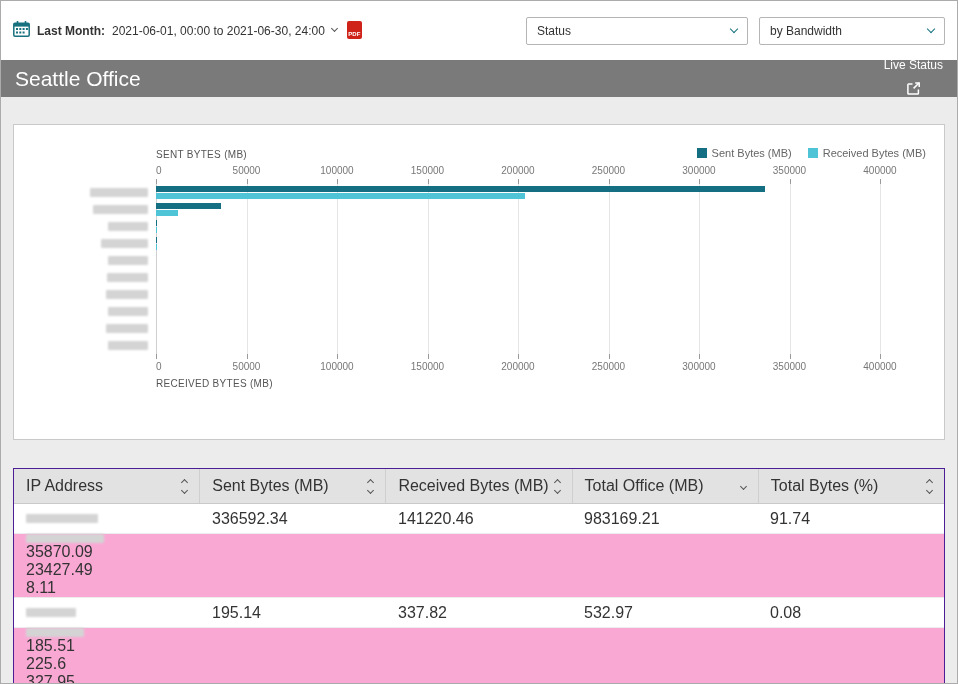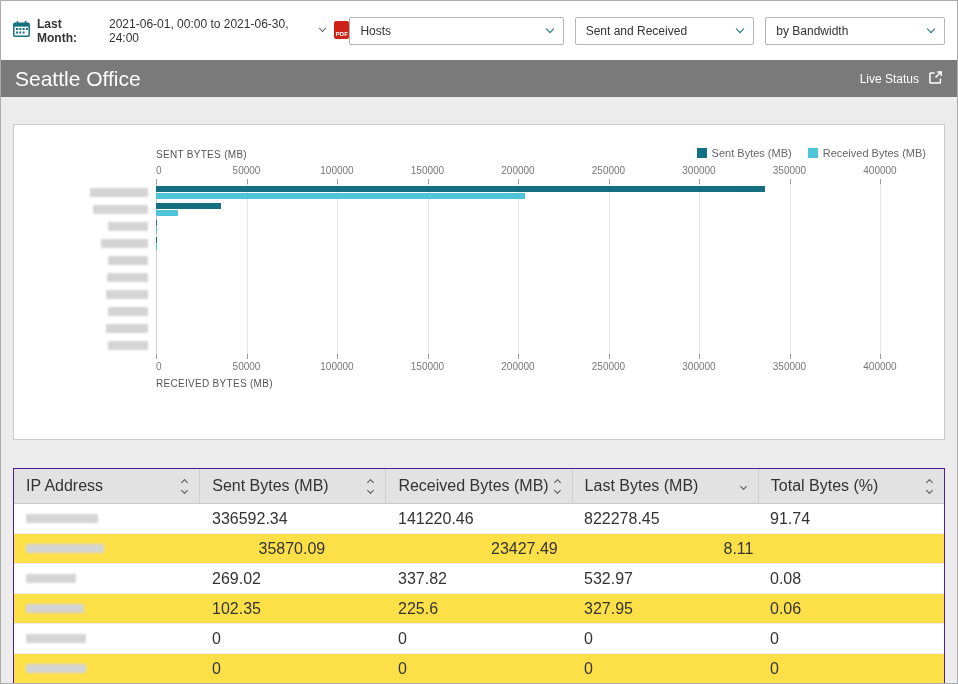--- a/index.html
+++ b/index.html
@@ -15,21 +15,21 @@
   .chev.dark{border-color:#555;width:5px;height:5px;}
   .pdf-btn{margin-left:10px;cursor:pointer;}
   .pdf-ic{display:inline-flex;align-items:flex-end;justify-content:center;width:15px;height:18px;background:#cf2218;border-radius:2px;color:#fff;font-size:6px;font-weight:bold;padding-bottom:2px;}
   .dropdown{width:186px;height:28px;border:1px solid #b5b5b5;border-radius:2px;background:#fff;display:flex;align-items:center;justify-content:space-between;padding:0 10px;font-size:12px;color:#333;cursor:pointer;}
   .dropdown.first{margin-left:auto;width:222px;}
   .dropdown + .dropdown{margin-left:11px;}
 
   
   .page-header{height:37px;background:#7a7a7a;display:flex;align-items:center;padding:0 14px;}
   .title{color:#fff;font-size:21px;font-weight:400;}
-  .live{margin-left:auto;display:flex;align-items:center;gap:9px;color:#fff;font-size:12px;cursor:pointer;}
+  .live{margin-left:auto;display:flex;align-items:center;gap:9px;color:#fff;font-size:12px;cursor:pointer;flex-direction:column;}
 
   
   .panel{margin:27px 12px 0;height:316px;background:#fff;border:1px solid #c9c9c9;position:relative;padding-top:24px;}
   .legend{position:absolute;top:22px;right:18px;display:flex;gap:16px;font-size:11px;color:#666;align-items:center;}
   .litem{display:flex;align-items:center;}
   .sw{display:inline-block;width:10px;height:10px;margin-right:5px;}
   .sw.sent{background:var(--sent);}
   .sw.recv{background:var(--recv);}
 
   .chart-grid{display:flex;padding-right:64px;}
@@ -56,21 +56,21 @@
   .table{margin:28px 12px 0;border:1px solid #4c1d95;background:#fff;font-size:16px;color:#333;}
   .thead{display:flex;background:#e2e2e2;border-bottom:1px solid #c9c9c9;}
   .hcell{flex:1;display:flex;align-items:center;justify-content:space-between;height:34px;padding:0 12px;border-left:1px solid #cfcfcf;cursor:pointer;}
   .hcell:first-child{border-left:none;}
   .sorticons{display:flex;flex-direction:column;align-items:center;gap:3px;}
   .schev{display:block;width:5px;height:5px;border-right:1.4px solid #555;border-bottom:1.4px solid #555;}
   .schev.up{transform:rotate(-135deg);}
   .schev.down{transform:rotate(45deg);}
   .trow{display:flex;border-top:1px solid #ececec;background:#fff;}
   .trow:first-child{border-top:none;}
-  .trow.alt{background:#fde047;}
+  .trow.alt{background:#f9a8d4;flex-direction:column;}
   .tcell{flex:1;height:29px;display:flex;align-items:center;padding:0 12px;}
   i{font-style:normal;}
 </style>
 </head>
 <body>
 
 <div class="page">
 
   <div class="toolbar">
     <div class="date-picker">
@@ -92,25 +92,21 @@
         </svg>
       </span>
       <span class="date-bold">Last Month:</span>
       <span class="date-text">2021-06-01, 00:00 to 2021-06-30, 24:00</span>
       <i class="chev dark"></i>
     </div>
     <div class="pdf-btn">
       <span class="pdf-ic">PDF</span>
     </div>
     <div class="dropdown first">
-      <span>Hosts</span>
-      <i class="chev"></i>
-    </div>
-    <div class="dropdown">
-      <span>Sent and Received</span>
+      <span>Status</span>
       <i class="chev"></i>
     </div>
     <div class="dropdown">
       <span>by Bandwidth</span>
       <i class="chev"></i>
     </div>
   </div>
 
   <div class="page-header">
     <span class="title">Seattle Office</span>
@@ -289,65 +285,65 @@
           </span>
         </div>
         <div class="hcell">
           <span>Received Bytes (MB)</span>
           <span class="sorticons">
             <i class="schev up"></i>
             <i class="schev down"></i>
           </span>
         </div>
         <div class="hcell">
-          <span>Last Bytes (MB)</span>
+          <span>Total Office (MB)</span>
           <span class="sorticons">
             <i class="schev down"></i>
           </span>
         </div>
         <div class="hcell">
           <span>Total Bytes (%)</span>
           <span class="sorticons">
             <i class="schev up"></i>
             <i class="schev down"></i>
           </span>
         </div>
       </div>
     <div class="tbody">
         <div class="trow">
           <div class="tcell">
             <span class="redacted" style="width: 72px;"></span>
           </div>
           <div class="tcell">336592.34</div>
           <div class="tcell">141220.46</div>
-          <div class="tcell">822278.45</div>
+          <div class="tcell">983169.21</div>
           <div class="tcell">91.74</div>
         </div>
         <div class="trow alt">
           <div class="tcell">
             <span class="redacted" style="width: 78px;"></span>
           </div>
           <div class="tcell">35870.09</div>
           <div class="tcell">23427.49</div>
           <div class="tcell">8.11</div>
         </div>
         <div class="trow">
           <div class="tcell">
             <span class="redacted" style="width: 50px;"></span>
           </div>
-          <div class="tcell">269.02</div>
+          <div class="tcell">195.14</div>
           <div class="tcell">337.82</div>
           <div class="tcell">532.97</div>
           <div class="tcell">0.08</div>
         </div>
         <div class="trow alt">
           <div class="tcell">
             <span class="redacted" style="width: 58px;"></span>
           </div>
-          <div class="tcell">102.35</div>
+          <div class="tcell">185.51</div>
           <div class="tcell">225.6</div>
           <div class="tcell">327.95</div>
           <div class="tcell">0.06</div>
         </div>
         <div class="trow">
           <div class="tcell">
             <span class="redacted" style="width: 60px;"></span>
           </div>
           <div class="tcell">0</div>
           <div class="tcell">0</div>

